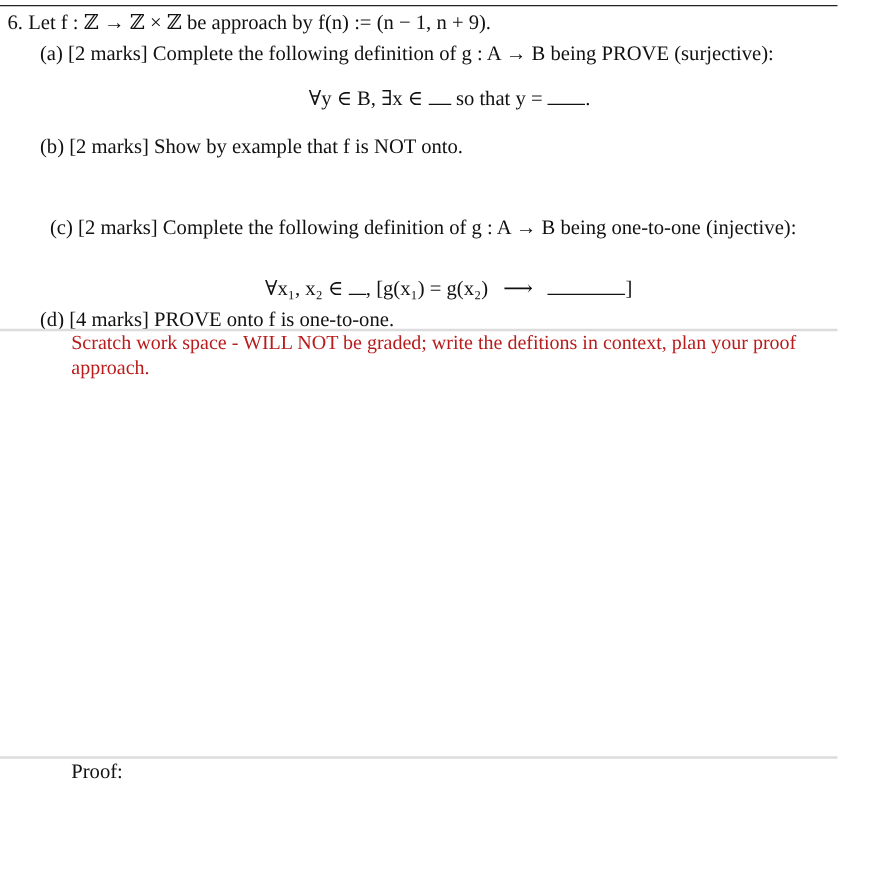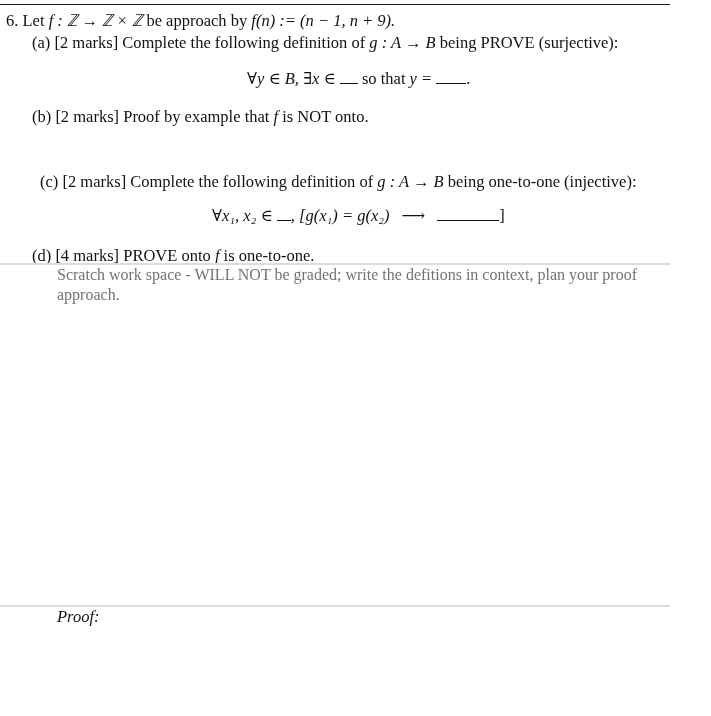--- a/index.html
+++ b/index.html
@@ -16,36 +16,36 @@
       color: #111111;
       font-size: 16.5px;
     }
     .abs { position: absolute; white-space: nowrap; }
     .top-rule {
       position: absolute;
       left: 0; top: 4px;
       width: 670px; height: 1px;
       background: #222;
     }
-    .math { font-style: italic; }
+    .math { }
     .blank {
       display: inline-block;
       border-bottom: 1px solid #111;
       height: 1px;
       vertical-align: baseline;
     }
     .gray-rule {
       position: absolute;
       left: 0;
       width: 670px;
       height: 2px;
       background: #dcdcdc;
     }
     .scratch {
-      color: #737373;
+      color: #b91c1c;
       font-size: 16px;
       white-space: normal;
       width: 615px;
       line-height: 20px;
     }
     b { font-weight: normal; }
   </style>
 </head>
 <body>
 
@@ -71,34 +71,34 @@
   <span class="math">∀y ∈ B, ∃x ∈</span>
   <span class="blank" style="width:18px;"></span>
   <span>so that</span>
   <span class="math">y =</span>
   <span class="blank" style="width:30px;"></span><span>.</span>
 </div>
 
 <div class="abs" style="left:32px; top:107px;">
   <span>(b)</span>
   <span>[2 marks]</span>
-  <span>Proof by example that</span>
+  <span>Show by example that</span>
   <span class="math">f</span>
   <span>is NOT onto.</span>
 </div>
 
 <div class="abs" style="left:40px; top:172px;">
   <span>(c)</span>
   <span>[2 marks]</span>
   <span>Complete the following definition of</span>
   <span class="math">g : A → B</span>
   <span>being one-to-one (injective):</span>
 </div>
 
-<div class="abs" style="left:212px; top:206px;">
+<div class="abs" style="left:212px; top:221px;">
   <span class="math">∀x₁, x₂ ∈</span>
   <span class="blank" style="width:14px;"></span><span class="math">, [g(x₁) = g(x₂)</span>
   <span style="margin:0 8px;">⟶</span>
   <span class="blank" style="width:62px;"></span><span>]</span>
 </div>
 
 <div class="abs" style="left:32px; top:246px;">
   <span>(d)</span>
   <span>[4 marks]</span>
   <b>PROVE</b>
@@ -108,15 +108,15 @@
 </div>
 
 <div class="gray-rule" style="top:263px;"></div>
 
 <div class="abs scratch" style="left:57px; top:265px;">Scratch work space - WILL NOT be graded; write the defitions in context, plan your proof approach.</div>
 
 <div class="abs" style="left:0; top:305px; width:670px; height:298px;"></div>
 
 <div class="gray-rule" style="top:605px;"></div>
 
-<div class="abs" style="left:57px; top:607px;font-style:italic;">Proof:</div>
+<div class="abs" style="left:57px; top:607px;">Proof:</div>
 
 <div class="abs" style="left:0; top:630px; width:670px; height:86px;"></div>
 
 </body></html>

